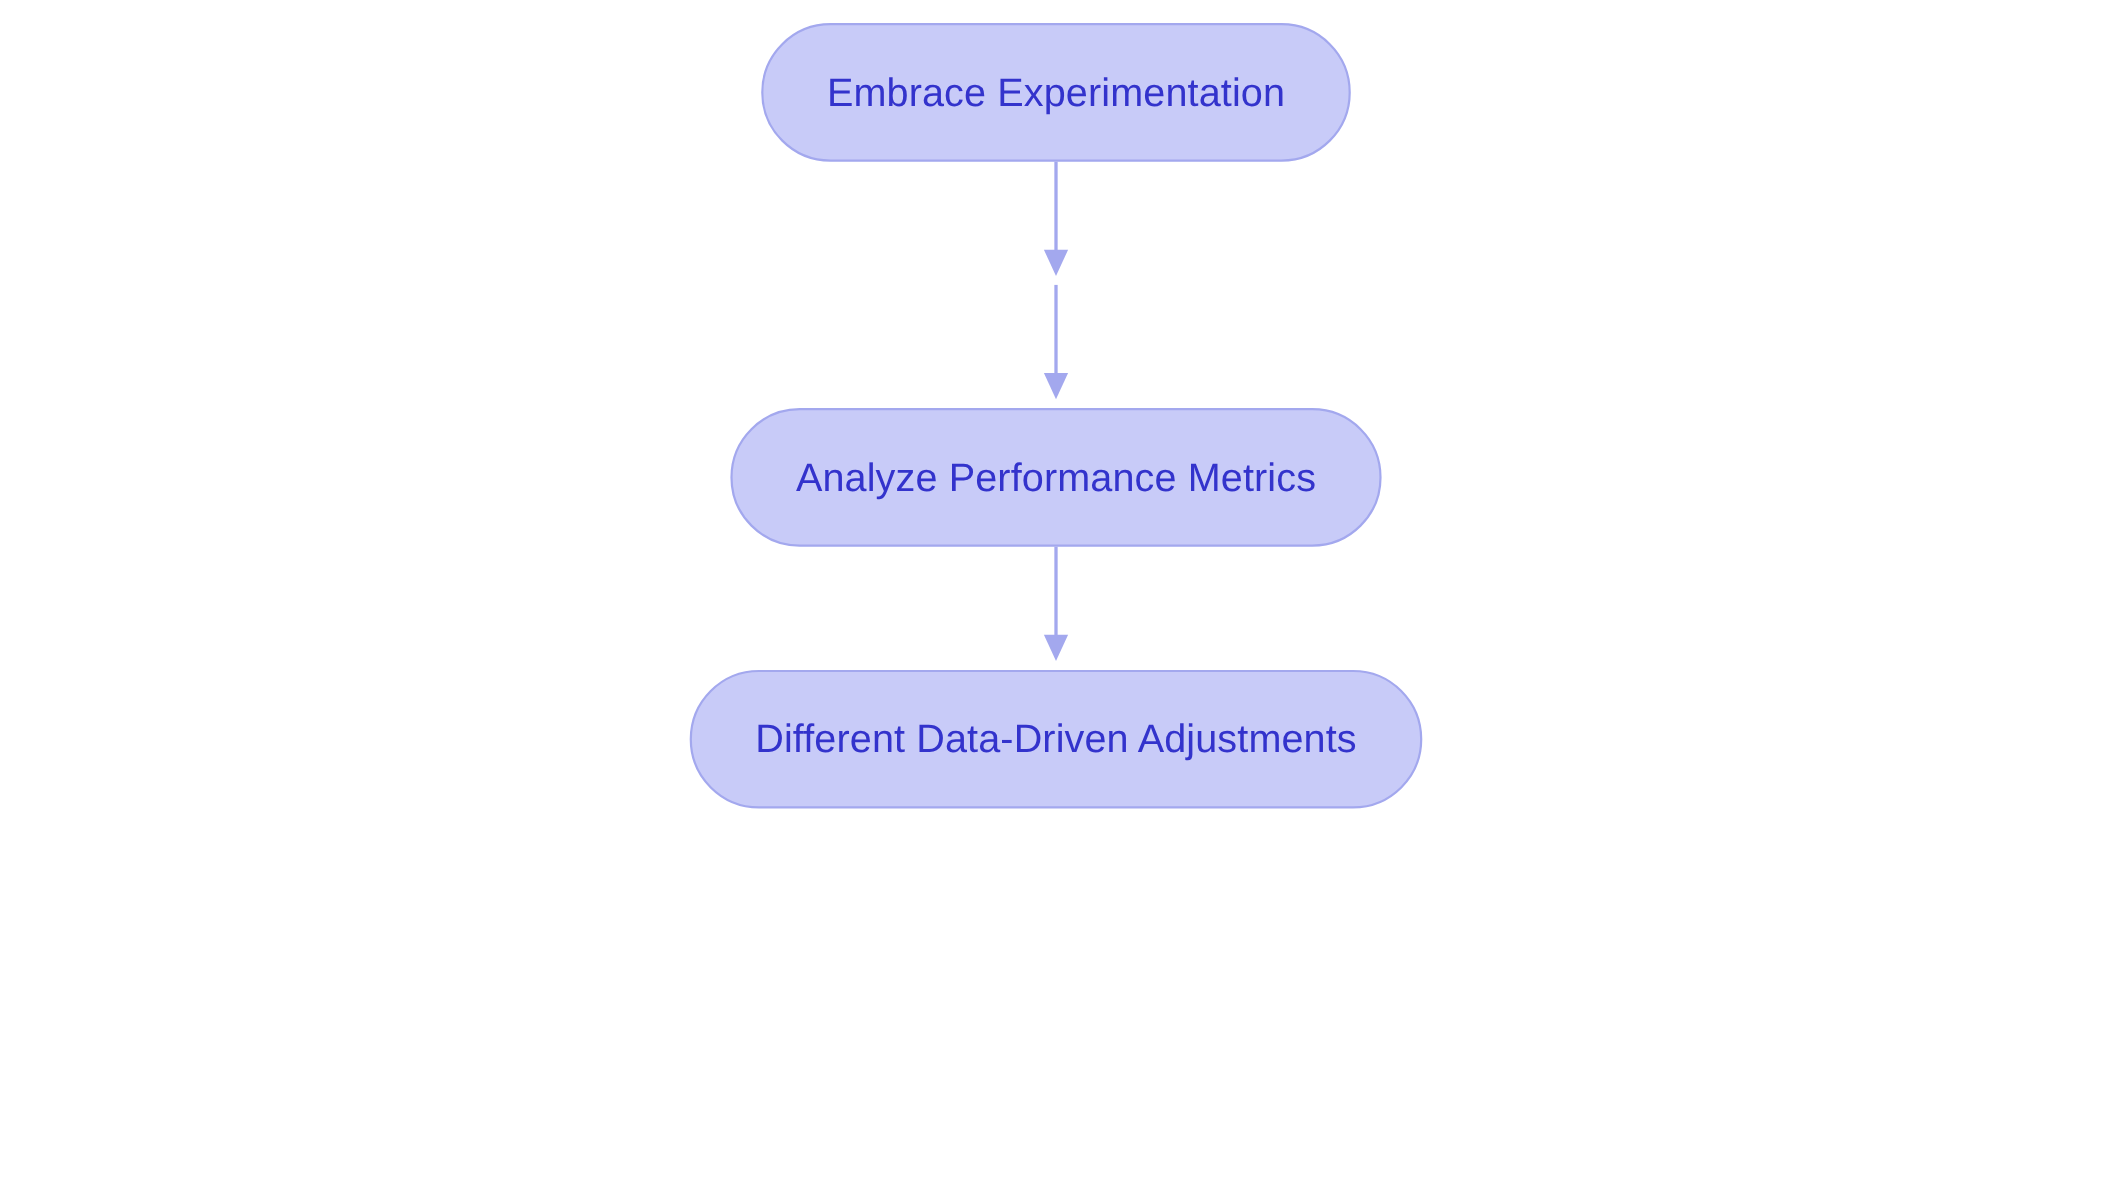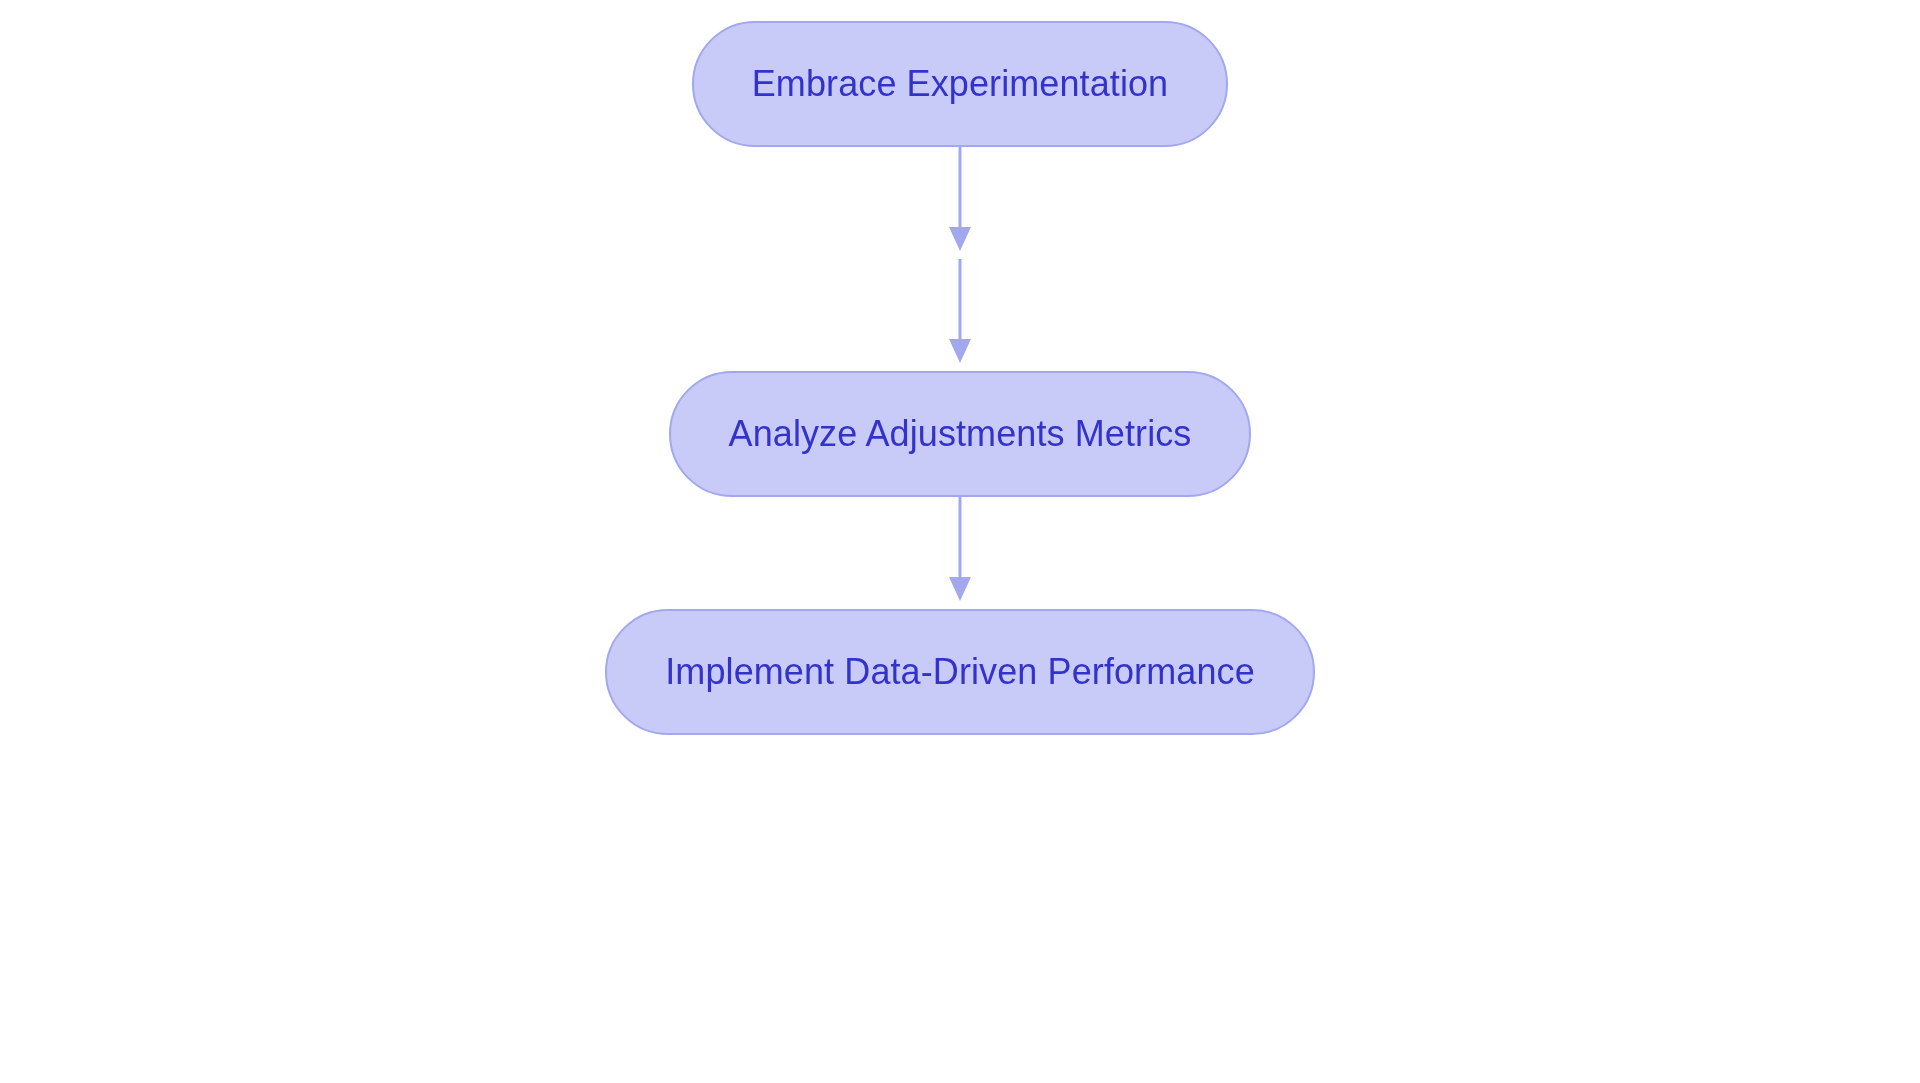--- a/index.html
+++ b/index.html
@@ -91,28 +91,28 @@
 
 
     <div class="connector">
       <svg width="30" height="112" viewBox="0 0 30 112" aria-hidden="true">
         <line x1="15" y1="0" x2="15" y2="88" stroke="#a3a8ee" stroke-width="3"></line>
         <polygon points="15,104 4,80 26,80" fill="#a3a8ee"></polygon>
       </svg>
     </div>
 
     <div class="node">
-      <span class="node-label">Analyze Adjustments Metrics</span>
+      <span class="node-label">Analyze Performance Metrics</span>
     </div>
 
     <div class="connector">
       <svg width="30" height="112" viewBox="0 0 30 112" aria-hidden="true">
         <line x1="15" y1="0" x2="15" y2="88" stroke="#a3a8ee" stroke-width="3"></line>
         <polygon points="15,104 4,80 26,80" fill="#a3a8ee"></polygon>
       </svg>
     </div>
 
     <div class="node">
-      <span class="node-label">Implement Data-Driven Performance</span>
+      <span class="node-label">Different Data-Driven Adjustments</span>
     </div>
 
   </div>
 </div>
 
 </body></html>

